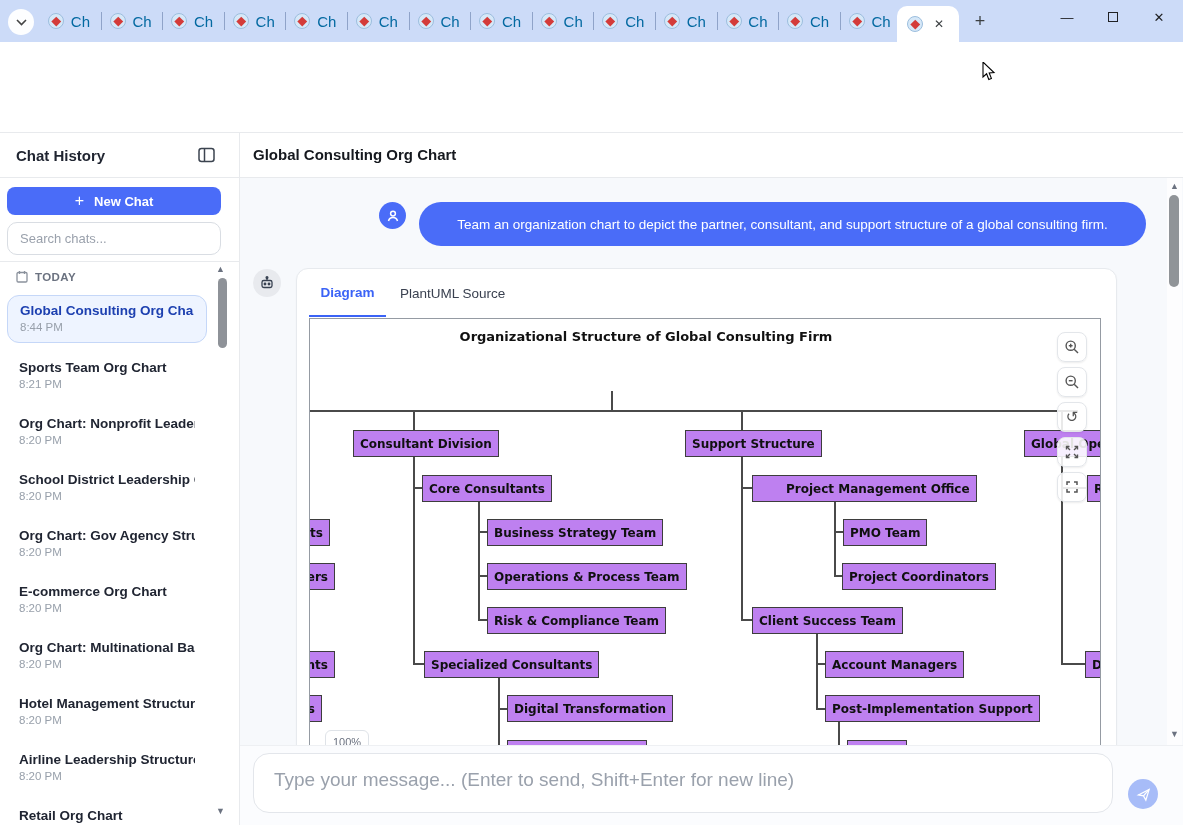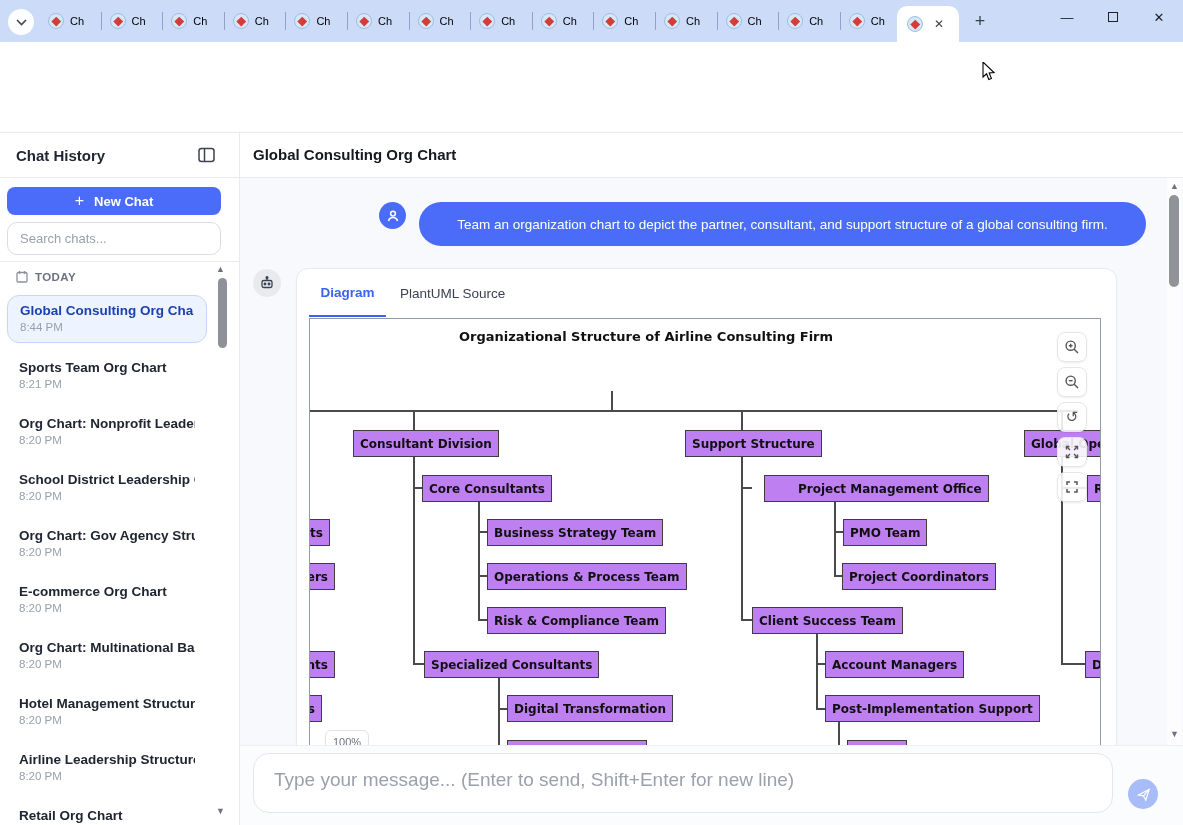--- a/index.html
+++ b/index.html
@@ -5,21 +5,21 @@
   * { margin:0; padding:0; box-sizing:border-box; }
   html,body { width:1183px; height:825px; overflow:hidden; }
   body { font-family:"Liberation Sans", sans-serif; position:relative; background:#fff; color:#202124; }
   .abs { position:absolute; }
 
   
   .tabstrip { position:absolute; left:0; top:0; width:1183px; height:42px; background:#ccdbf8; }
   .tab-search-btn { position:absolute; left:8px; top:9px; width:26px; height:26px; border-radius:13px; background:#fdfeff; display:flex; align-items:center; justify-content:center; color:#444; }
   .tabs { position:absolute; left:40px; top:0; height:42px; display:flex; }
   .tab { width:61.6px; height:42px; display:flex; align-items:center; position:relative; padding-left:8px; }
-  .tab .tlabel { font-size:11px; color:#000000; margin-left:6px; overflow:hidden; width:20px; white-space:nowrap; }
+  .tab .tlabel { font-size:15px; color:#0369a1; margin-left:6px; overflow:hidden; width:20px; white-space:nowrap;text-align:right; }
   .tab .tdivider { position:absolute; right:0; top:12px; width:1px; height:18px; background:#8fa3c9; }
   .favicon { width:16px; height:16px; border-radius:50%; background:#d6e8f8; border:1px solid #9cbede; position:relative; flex:0 0 16px; }
   .favicon::after { content:''; position:absolute; left:4px; top:4px; width:6.5px; height:6.5px; background:#d43b39; transform:rotate(45deg); }
   .active-tab { position:absolute; left:897px; top:6px; width:62px; height:36px; background:#fff; border-radius:10px 10px 0 0; display:flex; align-items:center; padding-left:10px; gap:8px; }
   .tab-close { font-size:12px; color:#3c4043; width:16px; height:16px; display:flex; align-items:center; justify-content:center; }
   .newtab-btn { position:absolute; left:968px; top:9px; width:24px; height:24px; display:flex; align-items:center; justify-content:center; font-size:18px; color:#3c4043; }
   .wctl { position:absolute; top:0; width:46px; height:34px; display:flex; align-items:center; justify-content:center; color:#202124; font-size:13px; }
   .wctl .maxbox { width:10px; height:10px; border:1.3px solid #202124; }
 
   
@@ -365,21 +365,21 @@
         </svg>
     </div>
 
     <div class="card">
       <div class="cardtabs">
         <div class="ctab on">Diagram</div>
         <div class="ctab off">PlantUML Source</div>
       </div>
 
       <div class="viewport">
-        <div class="dg-title">Organizational Structure of Airline Consulting Firm</div>
+        <div class="dg-title">Organizational Structure of Global Consulting Firm</div>
 
         <i class="ln" style="left:301px;top:72px;width:2px;height:20px;"></i>
         <i class="ln" style="left:0;top:91px;width:768px;height:2px;"></i>
         <i class="ln" style="left:103px;top:91px;width:2px;height:20px;"></i>
         <i class="ln" style="left:431px;top:91px;width:2px;height:20px;"></i>
         <i class="ln" style="left:751px;top:91px;width:2px;height:20px;"></i>
         <i class="ln" style="left:103px;top:138px;width:2px;height:207px;"></i>
         <i class="ln" style="left:103px;top:168px;width:9px;height:2px;"></i>
         <i class="ln" style="left:103px;top:344px;width:11px;height:2px;"></i>
         <i class="ln" style="left:168px;top:183px;width:2px;height:118px;"></i>
@@ -404,21 +404,21 @@
 
         <div class="node" style="left:43px;top:111px;">Consultant Division</div>
         <div class="node" style="left:375px;top:111px;">Support Structure</div>
         <div class="node clipright" style="left:714px;top:111px;width:112px;">Global Operat</div>
         <div class="node" style="left:112px;top:156px;">Core Consultants</div>
         <div class="node" style="left:177px;top:244px;">Operations &amp; Process Team</div>
         <div class="node" style="left:177px;top:200px;">Business Strategy Team</div>
         <div class="node" style="left:177px;top:288px;">Risk &amp; Compliance Team</div>
         <div class="node" style="left:114px;top:332px;">Specialized Consultants</div>
         <div class="node" style="left:197px;top:376px;">Digital Transformation</div>
-        <div class="node" style="left:454px;top:156px;padding-left:33px;">Project Management Office</div>
+        <div class="node" style="left:442px;top:156px;padding-left:33px;">Project Management Office</div>
         <div class="node" style="left:533px;top:200px;">PMO Team</div>
         <div class="node" style="left:442px;top:288px;">Client Success Team</div>
         <div class="node" style="left:532px;top:244px;">Project Coordinators</div>
         <div class="node" style="left:515px;top:332px;">Account Managers</div>
         <div class="node" style="left:515px;top:376px;">Post-Implementation Support</div>
         <div class="node clipright" style="left:777px;top:156px;width:80px;">R</div>
         <div class="node clipright" style="left:775px;top:332px;width:80px;">D</div>
         <div class="node fragment" style="left:-50px;top:200px;width:70px;">ts</div>
         <div class="node fragment" style="left:-45px;top:244px;width:70px;">ers</div>
         <div class="node fragment" style="left:-45px;top:332px;width:70px;">nts</div>

